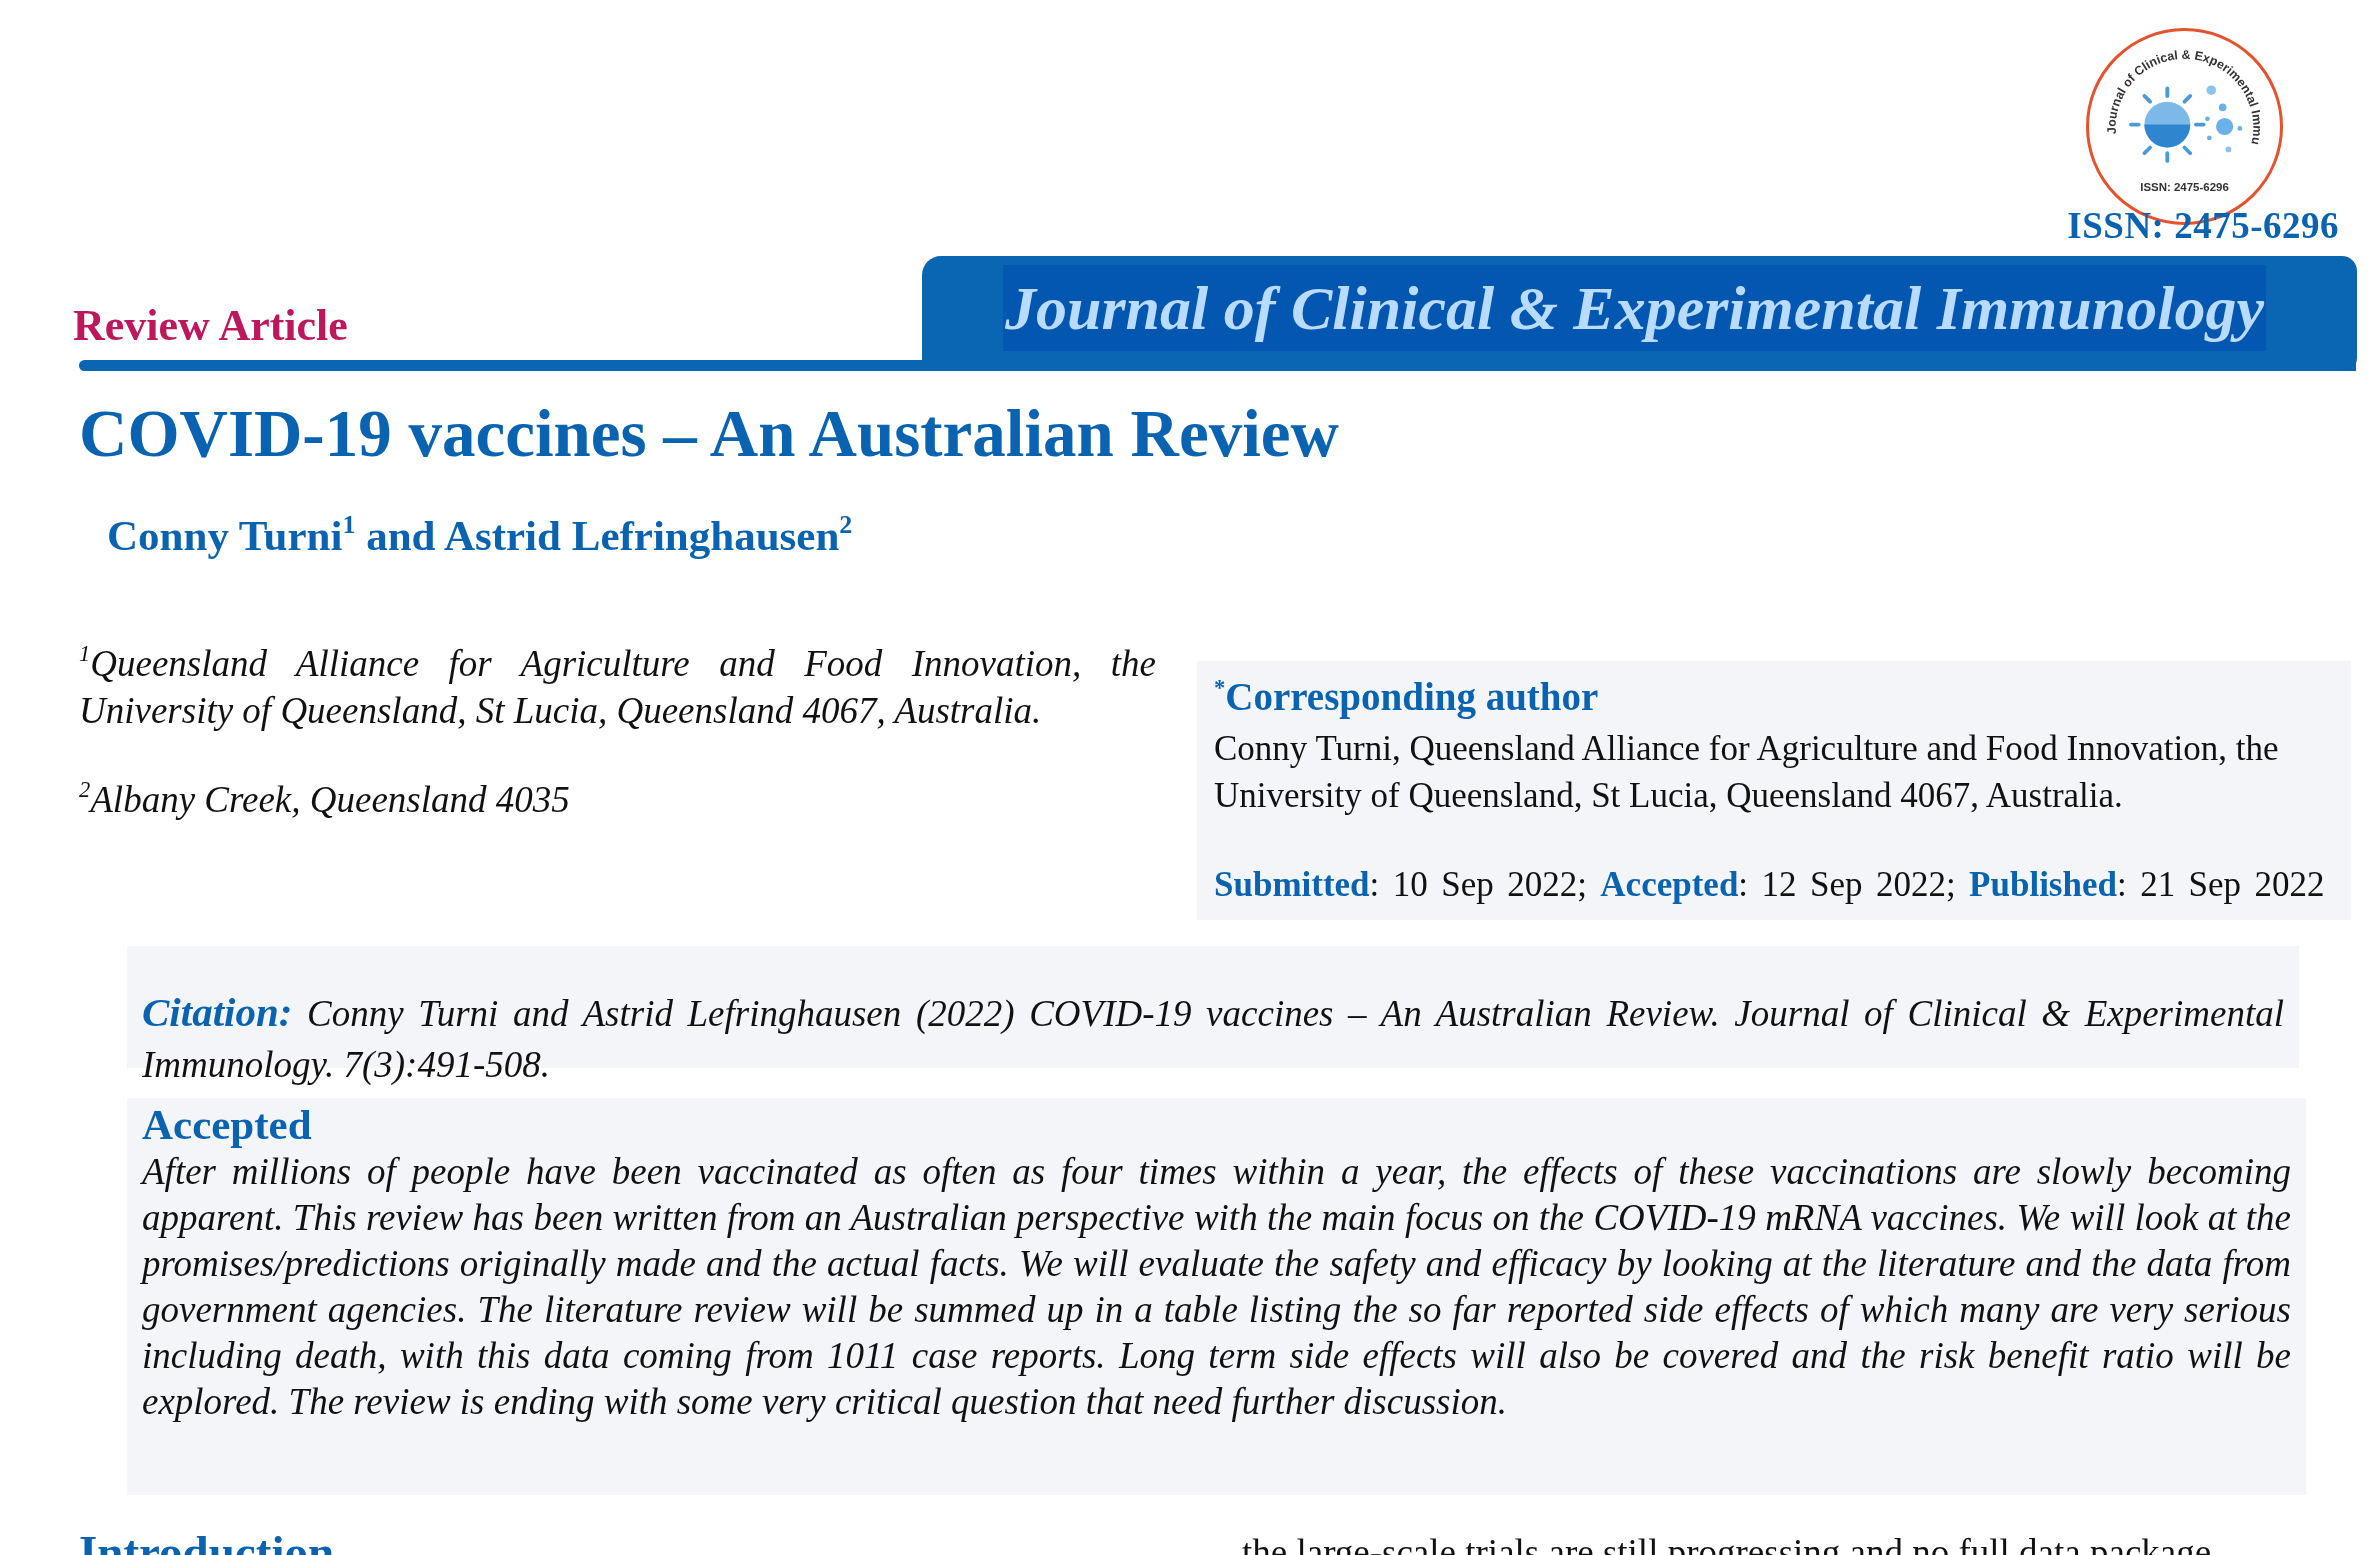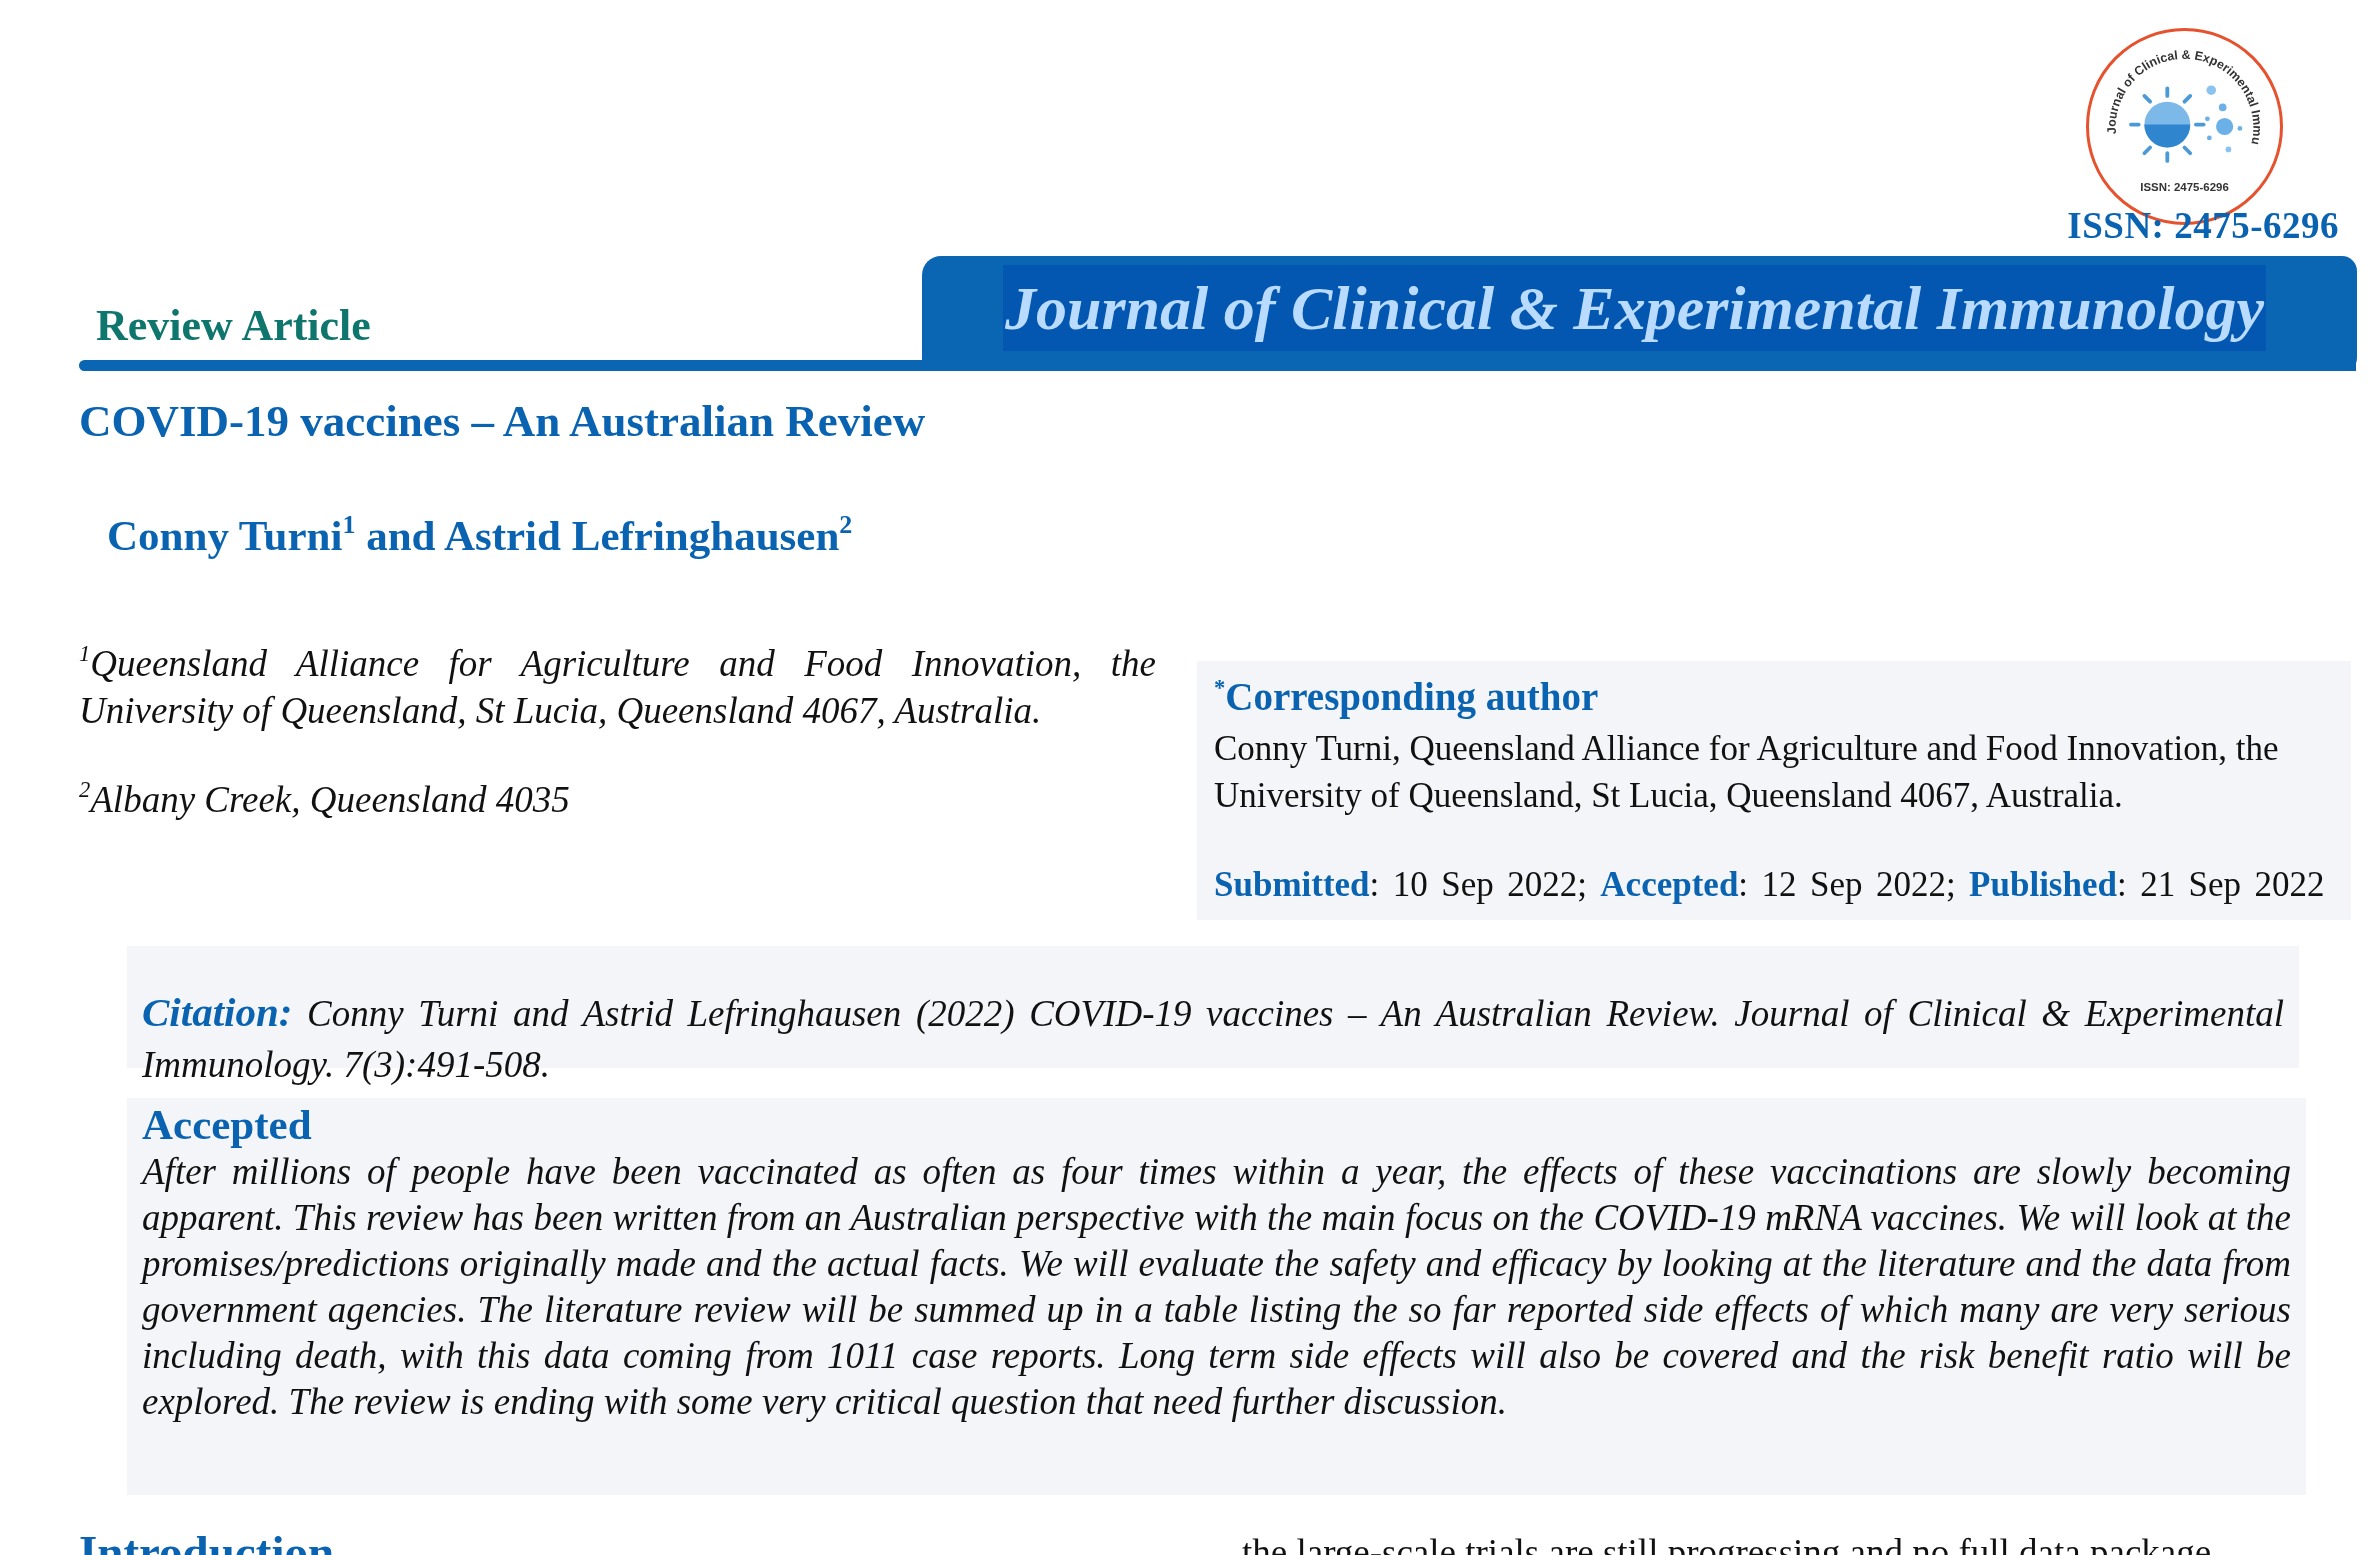--- a/index.html
+++ b/index.html
@@ -14,22 +14,22 @@
   .logo svg { width: 100%; height: 100%; display: block; }
 
   .issn {
     position: absolute; right: 39px; top: 204px;
     font-family: "Liberation Serif", serif; font-weight: bold; font-size: 37px;
     color: #0a63b0; letter-spacing: 0.5px;
   }
 
   
   .review-label {
-    position: absolute; left: 96px; top: 300px;
-    font-weight: bold; font-size: 44px; color: #0f766e;
+    position: absolute; left: 73px; top: 300px;
+    font-weight: bold; font-size: 44px; color: #be185d;
   }
   .header-rule {
     position: absolute; left: 79px; top: 360px; width: 2277px; height: 11.2px;
     background: #0a66b3; border-radius: 5.6px 0 0 5.6px;
   }
   .banner {
     position: absolute; left: 922px; top: 256px; width: 1435px; height: 115px;
     background: #0a66b3; border-radius: 19px 15px 13px 0;
   }
   .banner-inner {
@@ -38,21 +38,21 @@
   }
   .banner-title {
     position: absolute; left: 0; top: 0; width: 100%; height: 100%;
     display: flex; align-items: center; justify-content: center;
     font-family: "Liberation Serif", serif; font-style: italic; font-weight: bold;
     font-size: 62px; color: #b9dbff; white-space: nowrap;
   }
 
   .article-title {
     position: absolute; left: 79px; top: 395px;
-    font-weight: bold; font-size: 45px; color: #0a63b0; white-space: nowrap;
+    font-weight: bold; font-size: 67px; color: #0a63b0; white-space: nowrap;
   }
   .authors {
     position: absolute; left: 79px; top: 510px;
     font-weight: bold; font-size: 43px; color: #0a63b0; white-space: nowrap; margin-left: 28px;
   }
   .authors sup { font-size: 26px; vertical-align: 17px; }
 
   
   .affil {
     position: absolute; left: 79px; font-style: italic; font-size: 37px; line-height: 47px;

